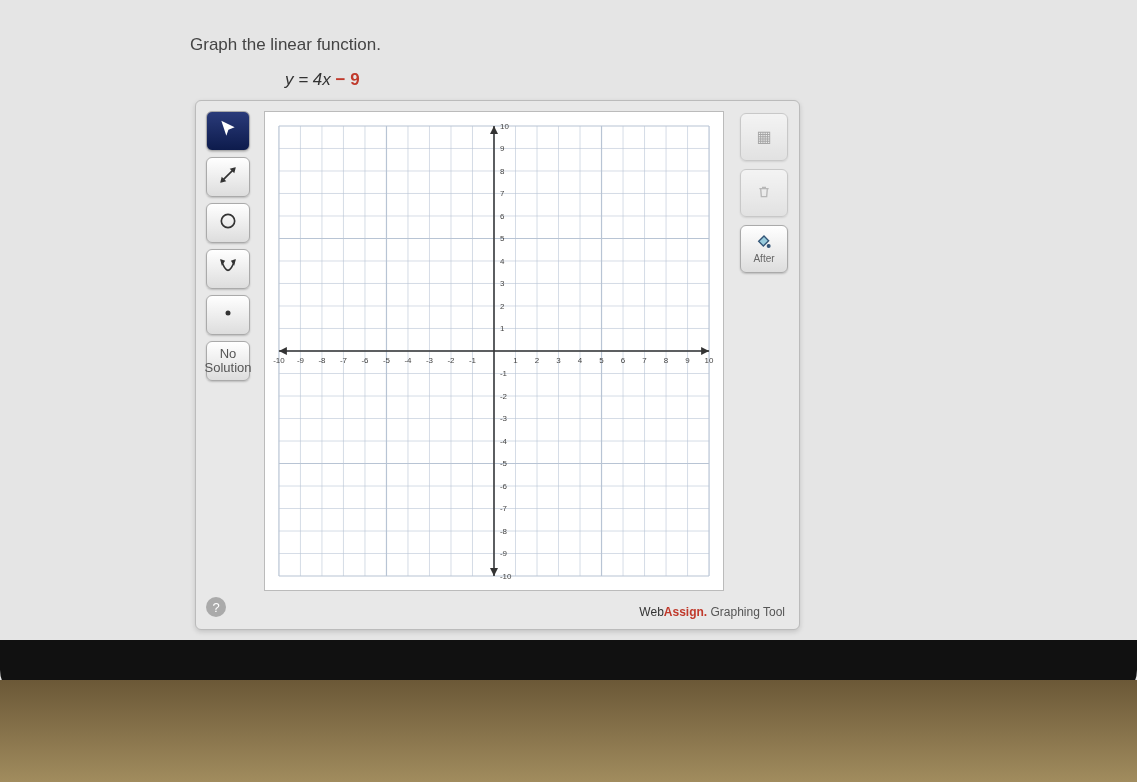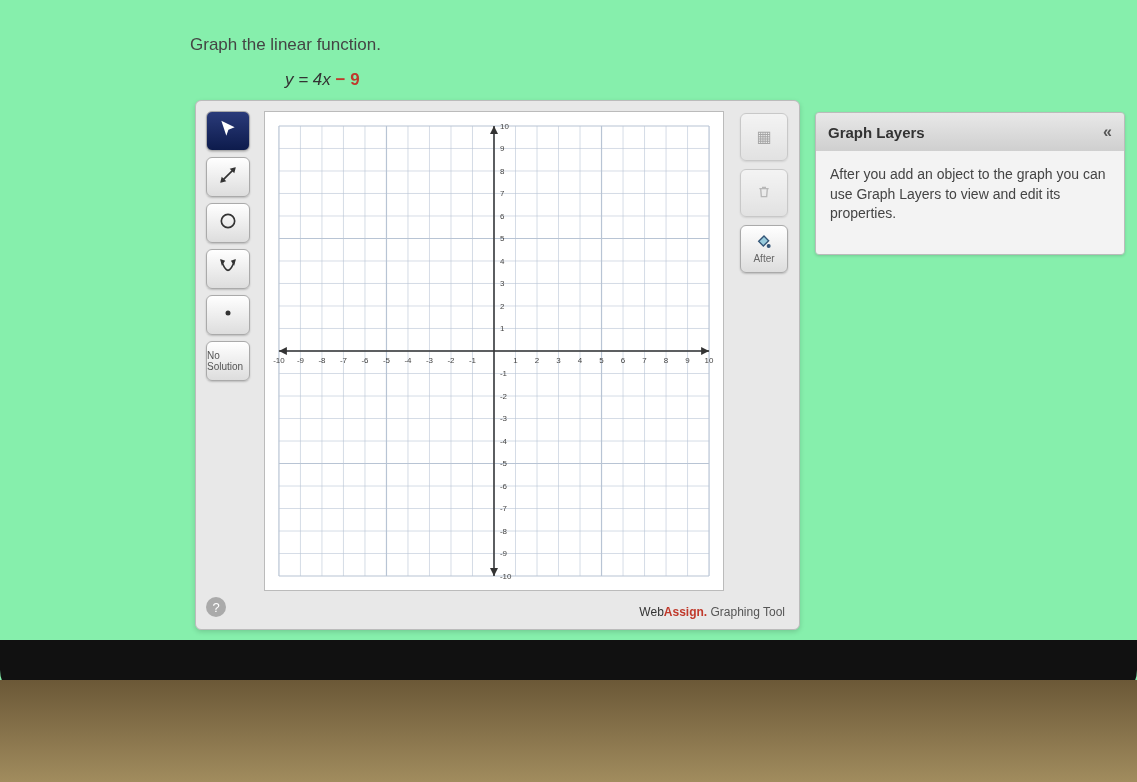--- a/index.html
+++ b/index.html
@@ -3,21 +3,21 @@
 <meta charset="utf-8">
 <style>
   * { box-sizing: border-box; }
   html, body { margin:0; padding:0; font-family: Arial, Helvetica, sans-serif; background:#fff; }
   .page {
     width:1137px; height:782px; position:relative; overflow:hidden;
     background:#f9f9f9;
   }
   .content {
     position:absolute; left:0; top:0; width:1137px; height:680px;
-    background:#86efac;
+    background:#e5e5e5;
   }
   .bezel {
     position:absolute; left:0; top:640px; width:1137px; height:60px;
     background:#111; border-radius:0 0 30px 30px;
   }
   .desk {
     position:absolute; left:0; top:680px; width:1137px; height:102px;
     background:linear-gradient(180deg,#6b5837,#a18c5e);
   }
   .prompt {
@@ -45,21 +45,21 @@
     width:44px; height:40px; border:1px solid #aaa; border-radius:6px;
     background:linear-gradient(180deg,#fff,#ddd);
     display:flex; align-items:center; justify-content:center;
     cursor:pointer; color:#333; font-size:18px;
     box-shadow: 0 1px 2px rgba(0,0,0,.2);
   }
   .toolbtn.selected {
     background:linear-gradient(180deg,#2a3b7a,#0d1b4c); color:#fff;
   }
   .toolbtn.text {
-    font-size:10px; line-height:1.1; text-align:left; color:#555;
+    font-size:13px; line-height:1.1; text-align:center; color:#555;
   }
   .toolbtn svg { width:20px; height:20px; }
 
   .toolbar-right {
     position:absolute; right:6px; top:12px; width:58px;
     display:flex; flex-direction:column; gap:8px; align-items:center;
   }
   .rightbtn {
     width:48px; height:48px; border:1px solid #aaa; border-radius:6px;
     background:linear-gradient(180deg,#fff,#ddd);
@@ -285,26 +285,19 @@
           </svg>
       </div>
 
       <div class="help-icon">?</div>
 
       <div class="credit">
         <span class="wa1">Web</span><span class="wa2">Assign.</span><span> Graphing Tool</span>
       </div>
     </div>
 
-    <div class="layers">
-      <div class="layers-head">
-        <span>Graph Layers</span>
-        <span class="collapse">«</span>
-      </div>
-      <div class="layers-body">After you add an object to the graph you can use Graph Layers to view and edit its properties.</div>
-    </div>
 
     <div class="hr"></div>
   </div>
 
   <div class="bezel"></div>
   <div class="desk"></div>
 </div>
 
 </body></html>

